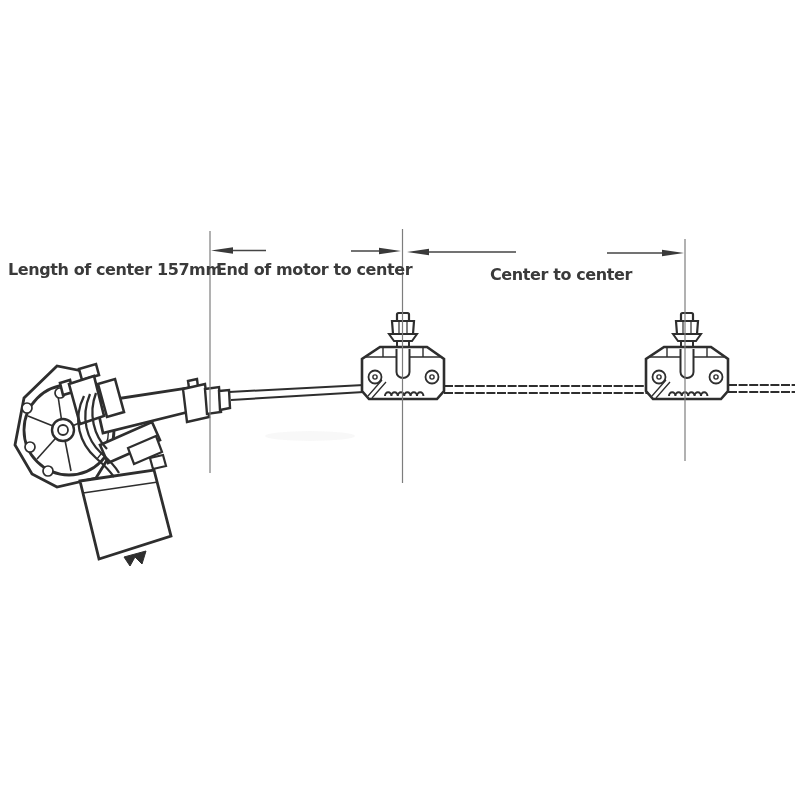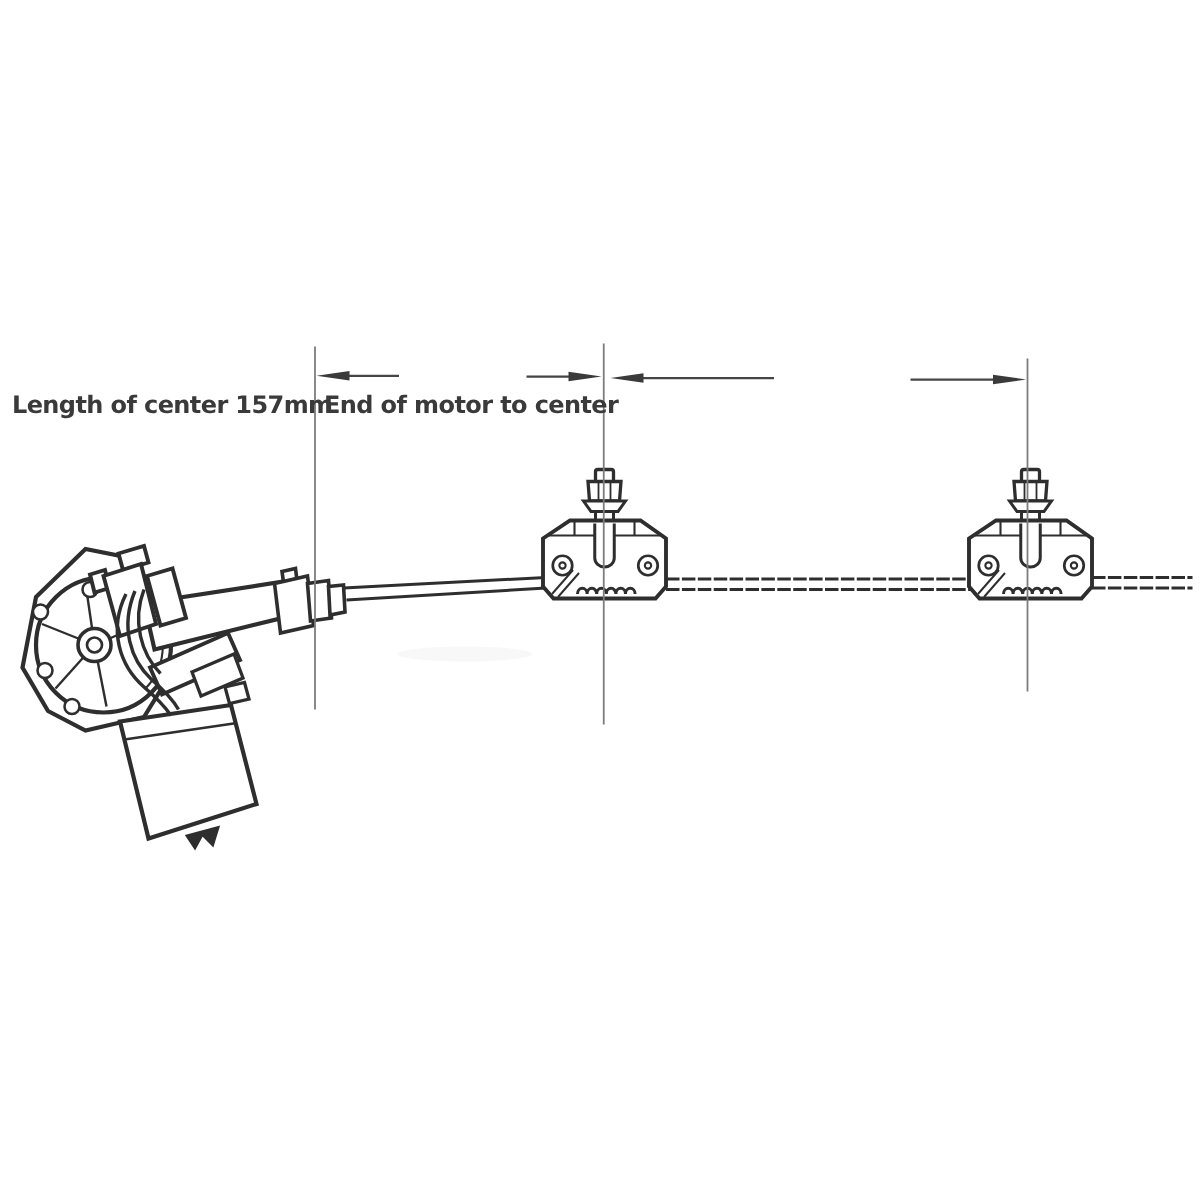--- a/index.html
+++ b/index.html
@@ -153,13 +153,14 @@
       </g>
     </g>
 
     <ellipse cx="310" cy="436" rx="45" ry="5" fill="#9a9a9a" opacity="0.07"></ellipse>
   </svg>
 
   <div class="dim-label" id="lbl-length">Length of center 157mm</div>
 
   <div class="dim-label" id="lbl-end-to-center">End of motor to center</div>
 
+  <div class="dim-label" id="lbl-center-to-center">Center to center</div>
 </div>
 
 </body></html>

